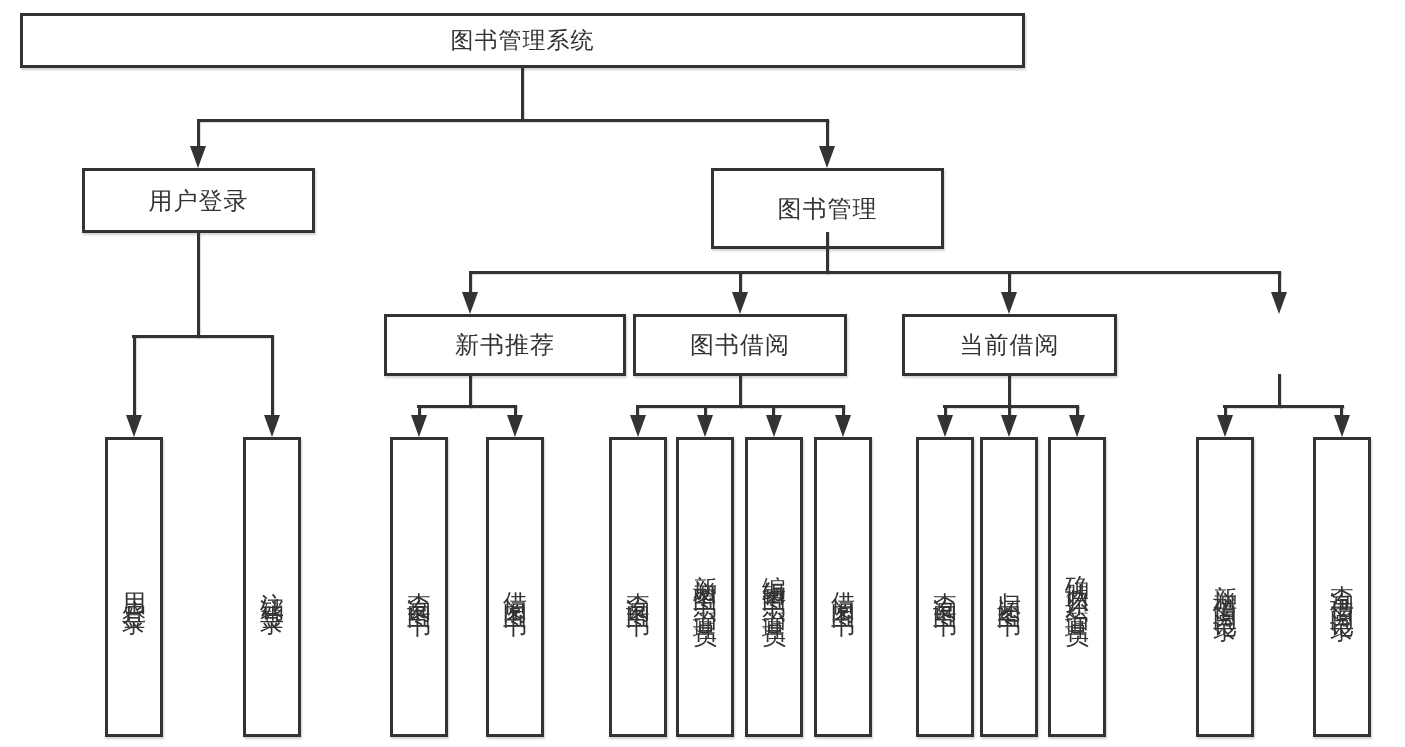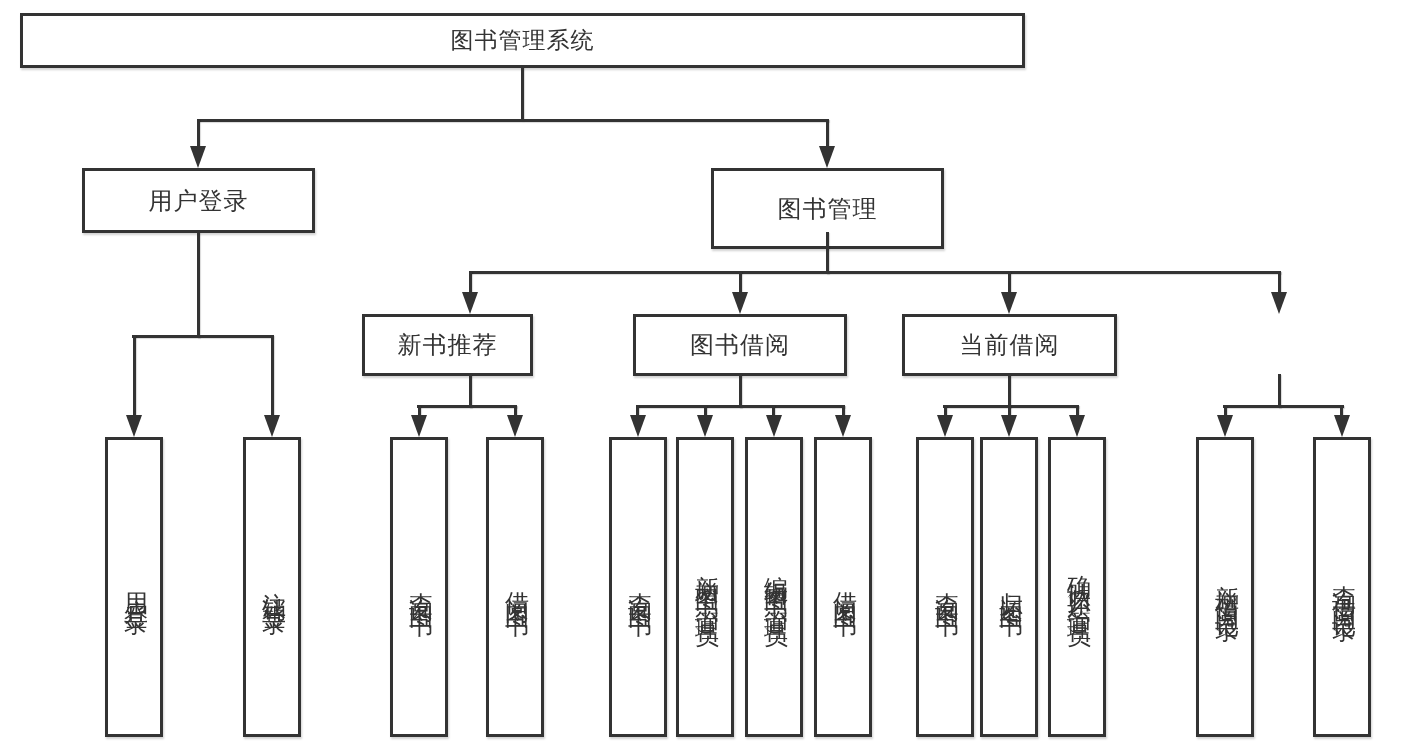--- a/index.html
+++ b/index.html
@@ -6,21 +6,21 @@
     --line:#333333;
     --text:#333333;
     --watermark:#bdbdbd;
     --background:#ffffff;
   }
   html,body{margin:0;padding:0;background:var(--background);}
   .canvas{
     position:relative;
     width:1405px;height:747px;
     background:var(--background);
-    font-family:Liberation Mono, monospace;
+    font-family:Liberation Sans, sans-serif;
     color:var(--text);
     overflow:hidden;
   }
   .box{
     position:absolute;
     box-sizing:border-box;
     border:3px solid var(--line);
     background:#fff;
     display:flex;
     align-items:center;
@@ -94,21 +94,21 @@
   <div class="hl" style="left:469px;top:271px;width:812px;"></div>
   <div class="vl" style="left:469px;top:271px;height:23px;"></div>
   <div class="vl" style="left:739px;top:271px;height:23px;"></div>
   <div class="vl" style="left:1008px;top:271px;height:23px;"></div>
   <div class="vl" style="left:1278px;top:271px;height:23px;"></div>
   <div class="ah" style="left:462px;top:292px;"></div>
   <div class="ah" style="left:732px;top:292px;"></div>
   <div class="ah" style="left:1001px;top:292px;"></div>
   <div class="ah" style="left:1271px;top:292px;"></div>
 
-  <div class="box" style="left:362px;top:314px;width:171px;height:62px;">新书推荐</div>
+  <div class="box" style="left:384px;top:314px;width:242px;height:62px;">新书推荐</div>
   <div class="box" style="left:633px;top:314px;width:214px;height:62px;">图书借阅</div>
   <div class="box" style="left:902px;top:314px;width:215px;height:62px;">当前借阅</div>
 
   <div class="vl" style="left:469px;top:374px;height:34px;"></div>
   <div class="hl" style="left:417px;top:405px;width:100px;"></div>
   <div class="vl" style="left:418px;top:405px;height:14px;"></div>
   <div class="vl" style="left:514px;top:405px;height:14px;"></div>
   <div class="ah" style="left:411px;top:415px;"></div>
   <div class="ah" style="left:507px;top:415px;"></div>
 

